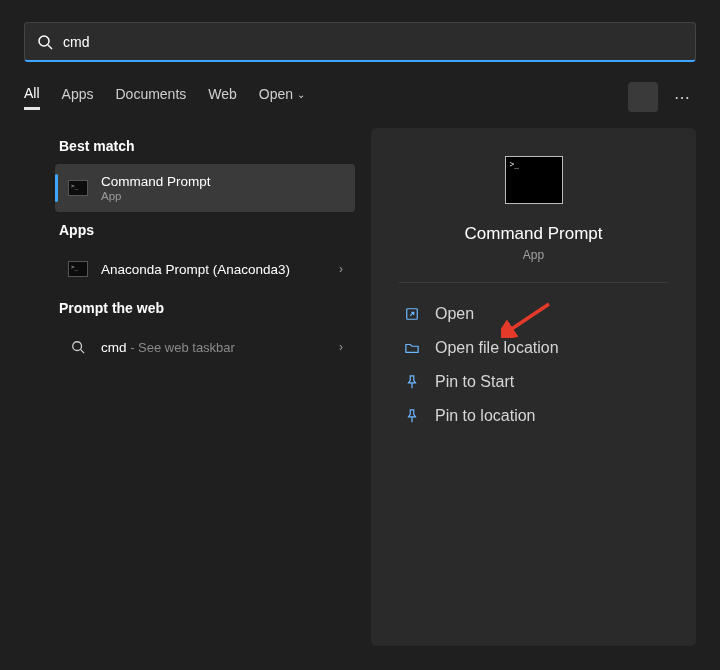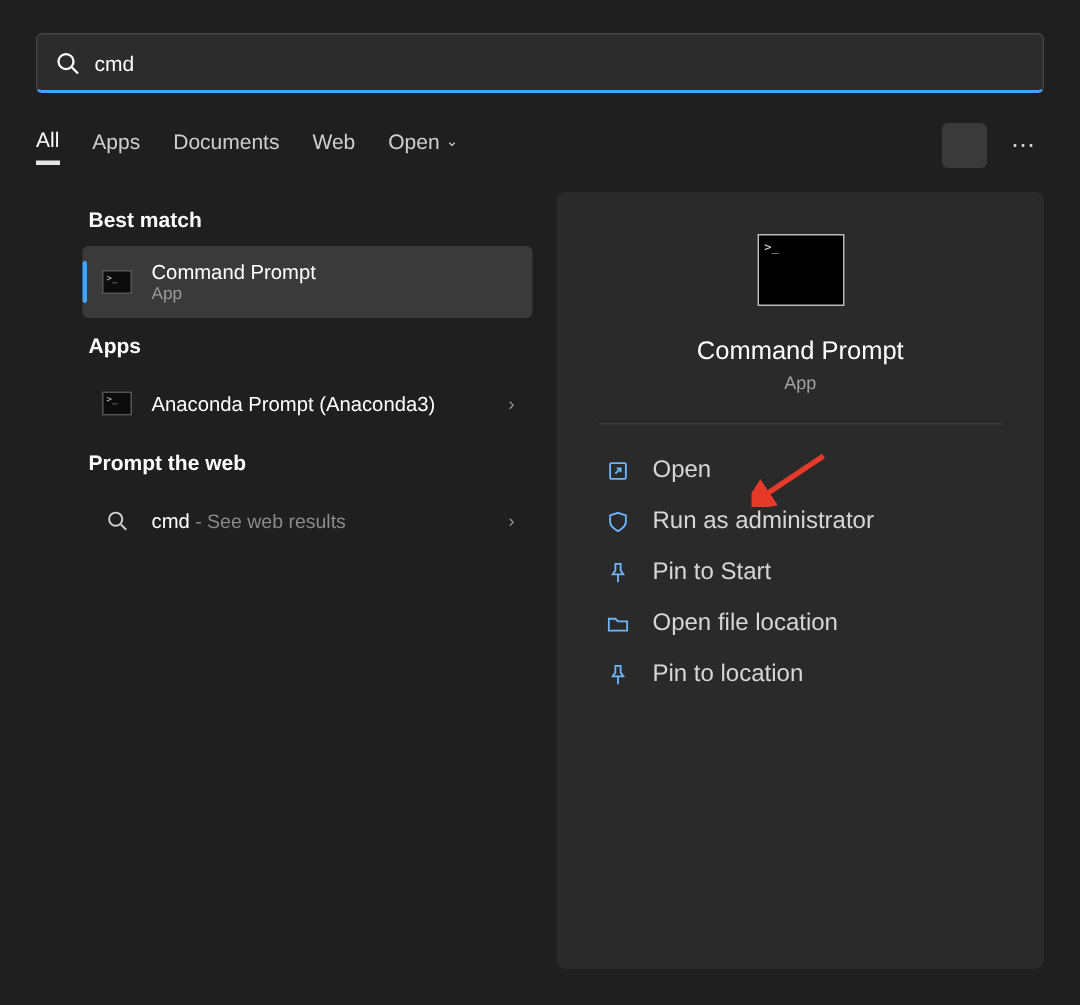--- a/index.html
+++ b/index.html
@@ -277,21 +277,21 @@
 
     <div class="result-item">
       <span class="icon search-icon">
         <svg class="mag-s" viewBox="0 0 16 16" fill="none" stroke="#cfcfcf" stroke-width="1.5">
           <circle cx="7" cy="7" r="5"></circle>
             <line x1="11" y1="11" x2="15" y2="15"></line>
         </svg>
       </span>
       <div class="texts">
         <div class="title">
-          <span>cmd</span><span class="hint"> - See web results</span>
+          <span>cmd</span><span class="hint"> - See web taskbar</span>
         </div>
       </div>
       <span class="chev-r">›</span>
     </div>
   </div>
 
   <div class="right">
     <div class="preview-thumb"></div>
     <div class="preview-title">Command Prompt</div>
     <div class="preview-sub">App</div>
@@ -303,40 +303,32 @@
           <svg viewBox="0 0 16 16" width="14" height="14" fill="none" stroke="currentColor" stroke-width="1.4">
             <rect x="2" y="2" width="12" height="12" rx="1"></rect>
               <path d="M6 10 L10 6 M7 6 H10 V9"></path>
           </svg>
         </span>
         <span>Open</span>
       </div>
       <div class="action">
         <span class="ai">
           <svg viewBox="0 0 16 16" width="14" height="14" fill="none" stroke="currentColor" stroke-width="1.4">
-            <path d="M8 1 L14 3 V8 C14 12 8 15 8 15 C8 15 2 12 2 8 V3 Z"></path>
+            <path d="M1 4 H6 L8 6 H15 V13 H1 Z"></path>
           </svg>
         </span>
-        <span>Run as administrator</span>
+        <span>Open file location</span>
       </div>
       <div class="action">
         <span class="ai">
           <svg viewBox="0 0 16 16" width="14" height="14" fill="none" stroke="currentColor" stroke-width="1.4">
             <path d="M6 1 H10 V6 L12 9 H4 L6 6 Z M8 9 V15"></path>
           </svg>
         </span>
         <span>Pin to Start</span>
-      </div>
-      <div class="action">
-        <span class="ai">
-          <svg viewBox="0 0 16 16" width="14" height="14" fill="none" stroke="currentColor" stroke-width="1.4">
-            <path d="M1 4 H6 L8 6 H15 V13 H1 Z"></path>
-          </svg>
-        </span>
-        <span>Open file location</span>
       </div>
       <div class="action">
         <span class="ai">
           <svg viewBox="0 0 16 16" width="14" height="14" fill="none" stroke="currentColor" stroke-width="1.4">
             <path d="M6 1 H10 V6 L12 9 H4 L6 6 Z M8 9 V15"></path>
           </svg>
         </span>
         <span>Pin to location</span>
       </div>
     </div>

